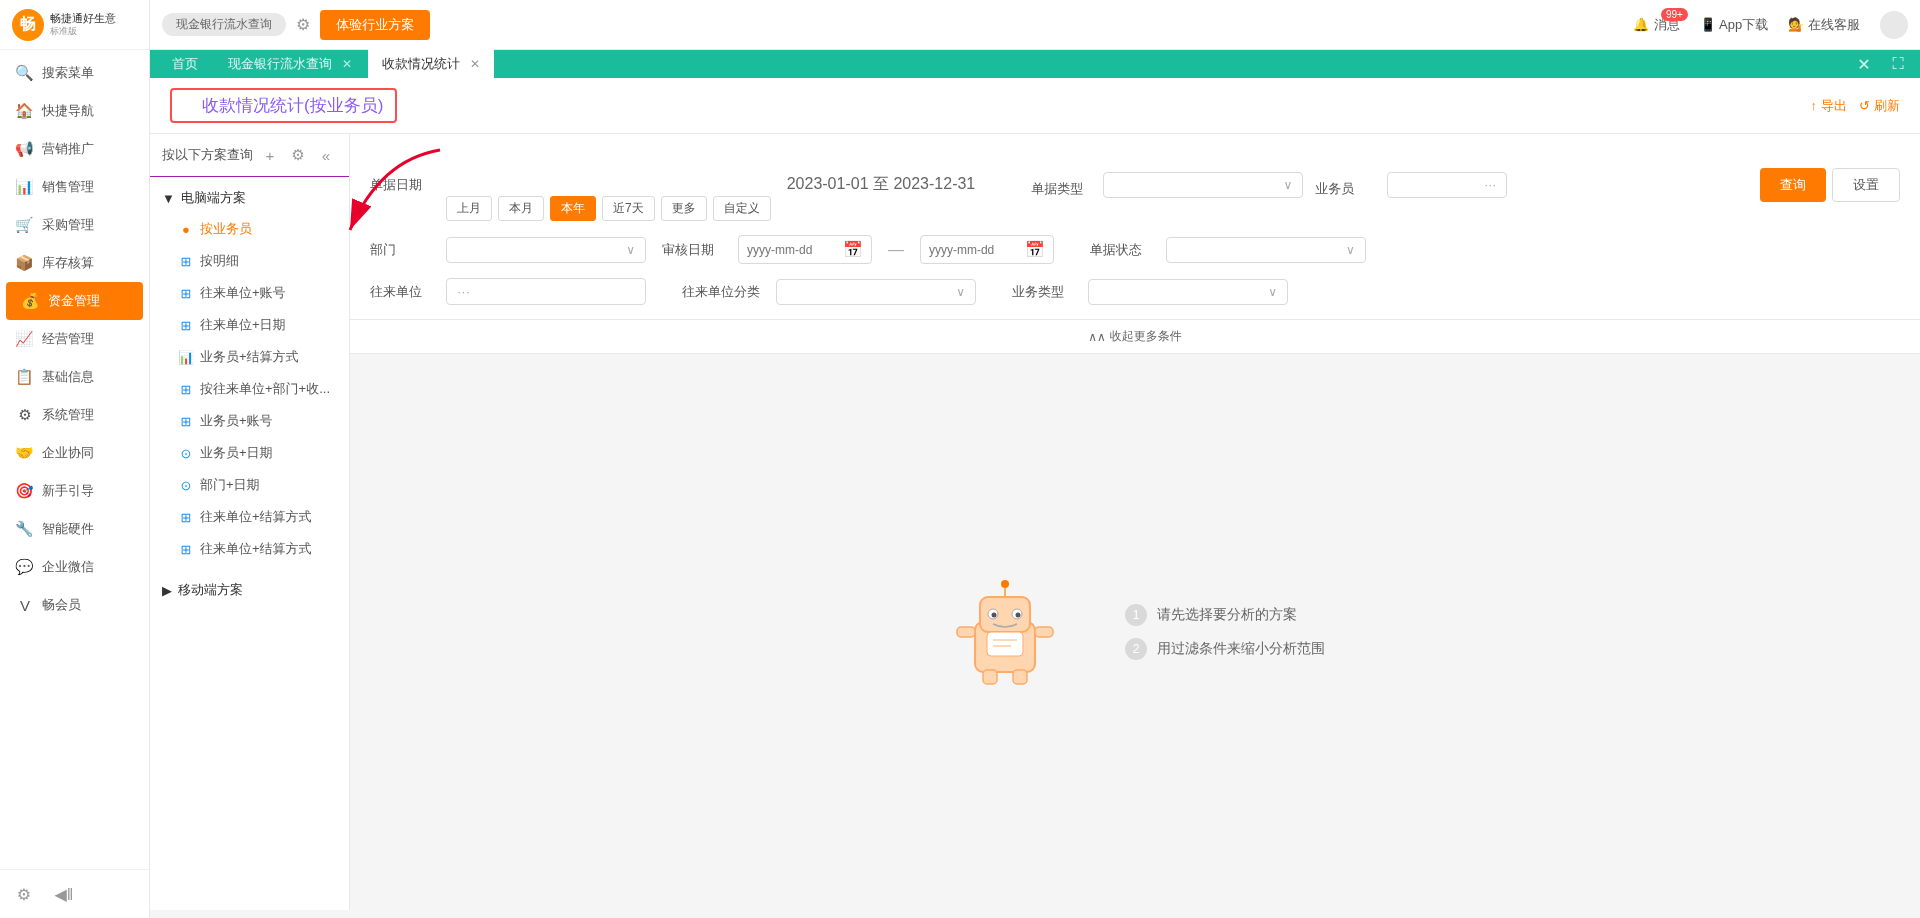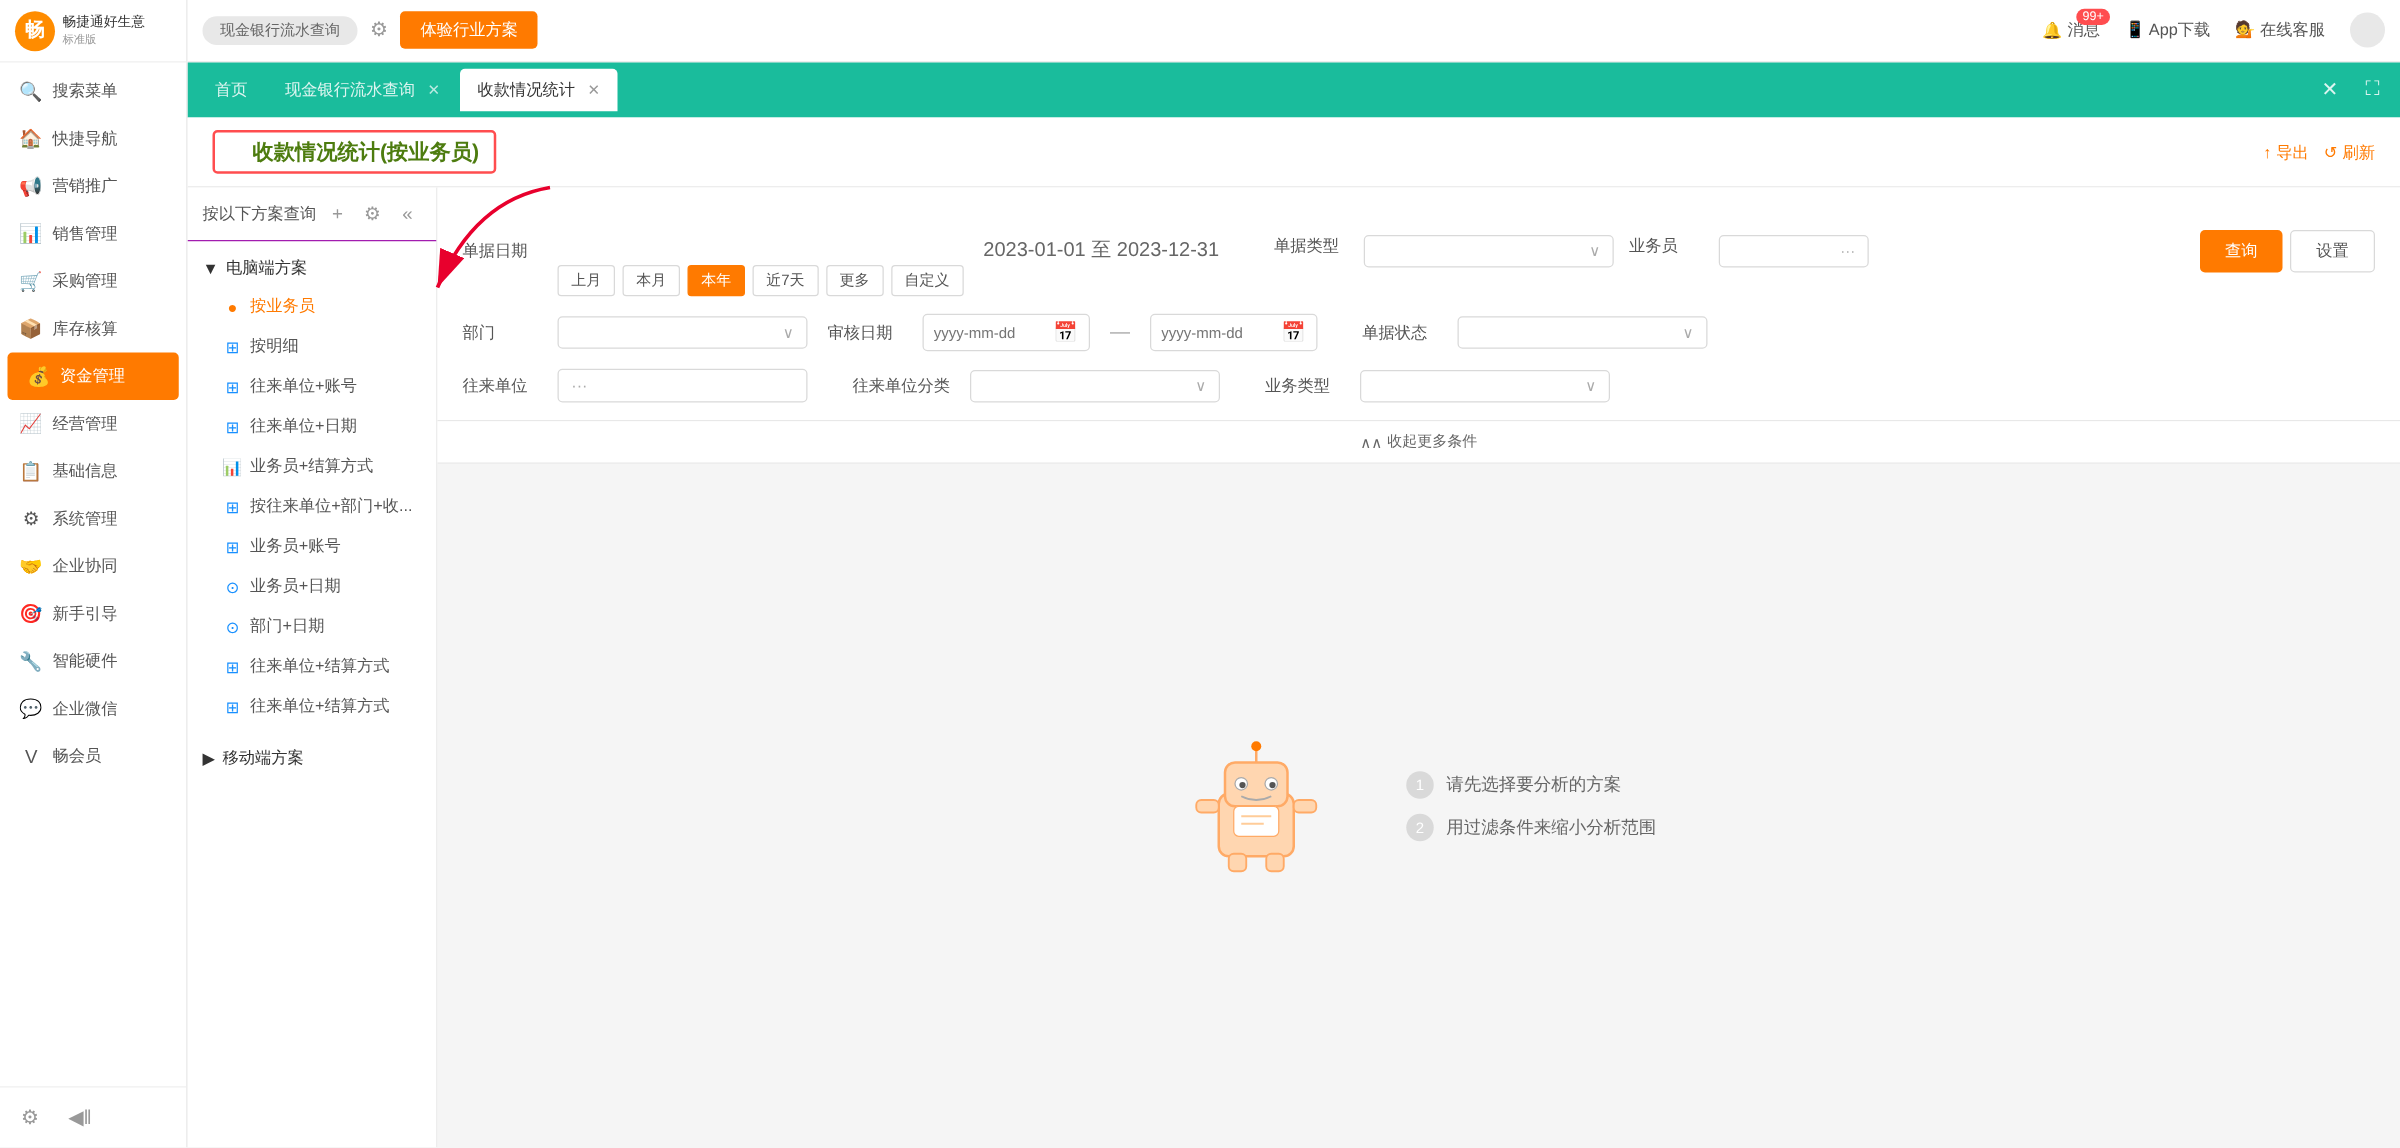--- a/index.html
+++ b/index.html
@@ -139,21 +139,21 @@
     }
     .user-avatar {
       width: 28px;
       height: 28px;
       background: #e8e8e8;
       border-radius: 50%;
     }
 
     
     .tab-bar {
-      height: 45px;
+      height: 28px;
       background: #1abc9c;
       display: flex;
       align-items: center;
       padding: 0 8px;
       gap: 2px;
     }
     .tab-item {
       height: 34px;
       display: flex;
       align-items: center;
@@ -203,22 +203,22 @@
       justify-content: space-between;
       border-bottom: 1px solid #e8e8e8;
     }
     .page-title-box {
       border: 2px solid #ff4d4f;
       border-radius: 4px;
       padding: 4px 12px;
     }
     .page-title {
       font-size: 17px;
-      font-weight: bold;
-      color: #4d7c0f;
+      font-weight: normal;
+      color: #8b5cf6;
       padding-left: 18px;
     }
     .page-header-actions {
       display: flex;
       gap: 12px;
       align-items: center;
     }
     .export-btn, .refresh-btn {
       display: flex;
       align-items: center;
@@ -685,21 +685,21 @@
           <span class="filter-label">单据日期</span>
           <div class="date-filter-group">
             <button class="date-btn">上月</button>
             <button class="date-btn">本月</button>
             <button class="date-btn active">本年</button>
             <button class="date-btn">近7天</button>
             <button class="date-btn">更多</button>
             <button class="date-btn">自定义</button>
           </div>
           <span class="date-range-text">2023-01-01 至 2023-12-31</span>
-          <div style="margin-left:28px; display:flex; align-items:flex-start; gap:12px;">
+          <div style="margin-left:40px; display:flex; align-items:flex-end; gap:12px;">
             <span class="filter-label">单据类型</span>
             <div class="filter-select filter-select-wide">
               <span class="filter-select-label"></span>
               <span class="select-arrow">∨</span>
             </div>
             <span class="filter-label">业务员</span>
             <div class="filter-select">
               <span class="filter-select-label"></span>
               <span class="select-arrow">···</span>
             </div>

